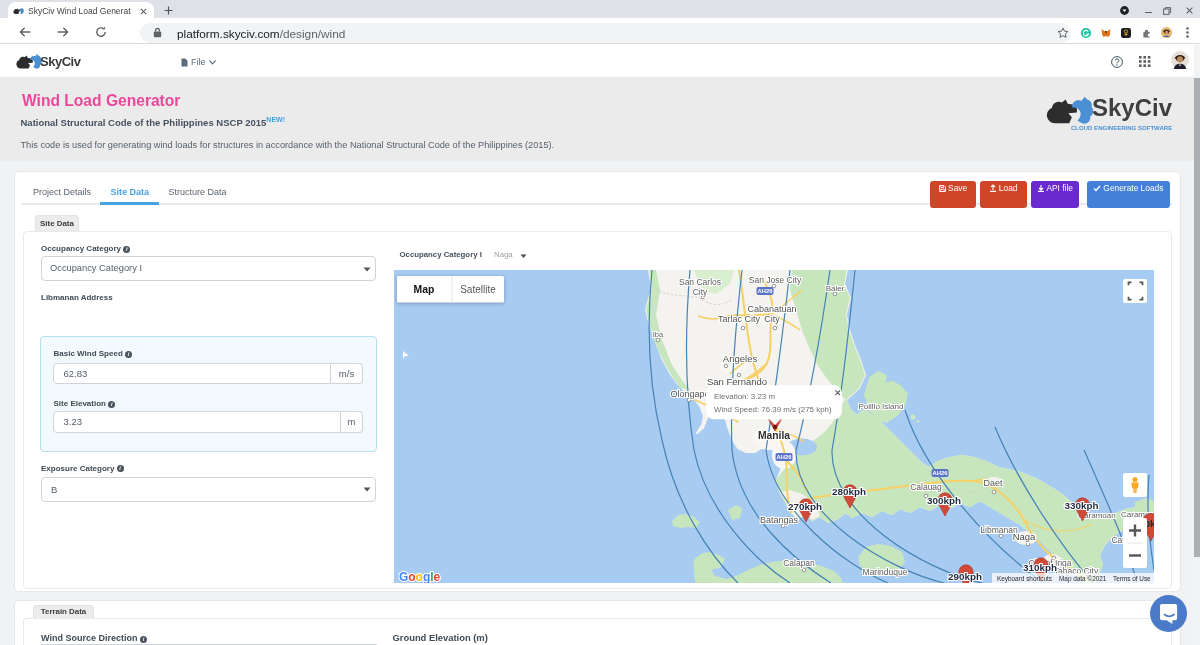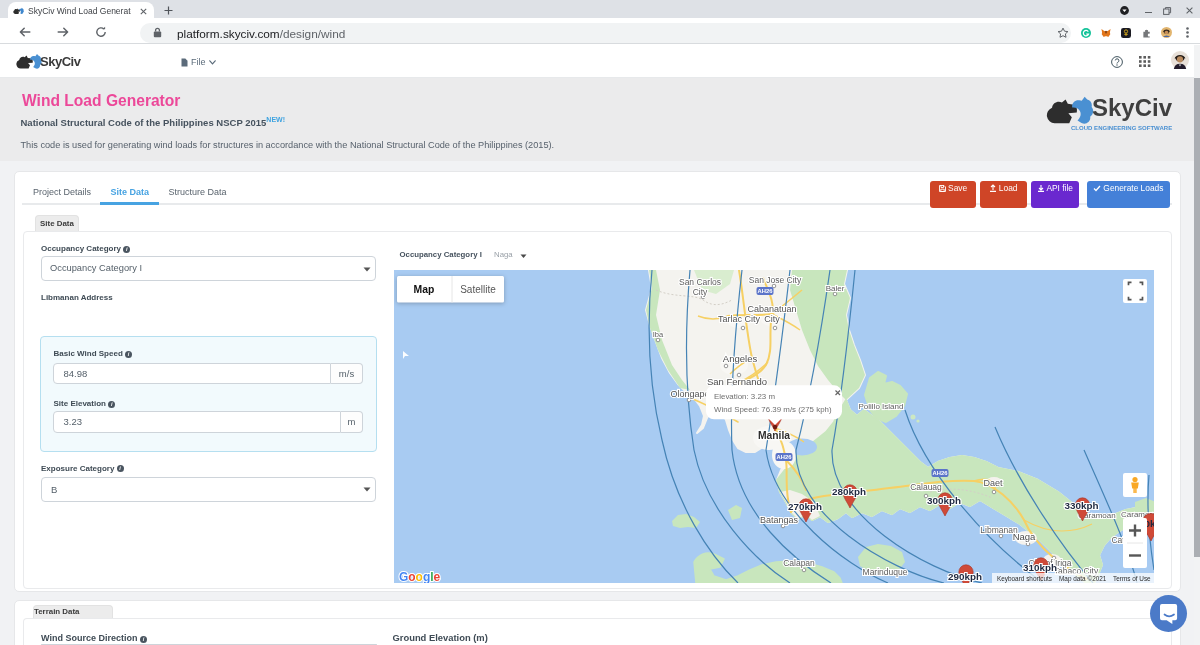--- a/index.html
+++ b/index.html
@@ -166,21 +166,21 @@
 
   <div class="abs lbl" style="left:41px;top:244px;">Occupancy Category <span class="info">i</span></div>
   <div class="abs" style="left:41px;top:256px;width:335px;height:25px;border:1px solid #ced4da;border-radius:4px;background:#fff;font-size:9.3px;color:#55606a;line-height:23px;padding-left:8px;">Occupancy Category I</div>
   <svg class="abs" style="left:363px;top:266.5px;" width="8" height="5" viewBox="0 0 8 5">
       <path d="M0.5,0.5 L4,4.5 L7.5,0.5 Z" fill="#555"></path>
     </svg>
   <div class="abs lbl" style="left:41px;top:292.5px;">Libmanan Address</div>
 
   <div class="abs" style="left:40px;top:336px;width:337px;height:116px;background:#f2fafd;border:1px solid #b5dff0;border-radius:4px;"></div>
   <div class="abs lbl" style="left:53.5px;top:349px;">Basic Wind Speed <span class="info">i</span></div>
-  <div class="abs" style="left:53px;top:362.5px;width:278px;height:21.5px;border:1px solid #ced4da;border-radius:4px 0 0 4px;background:#fff;font-size:9.5px;color:#55606a;line-height:20px;padding-left:9.5px;">84.98</div>
+  <div class="abs" style="left:53px;top:362.5px;width:278px;height:21.5px;border:1px solid #ced4da;border-radius:4px 0 0 4px;background:#fff;font-size:9.5px;color:#55606a;line-height:20px;padding-left:9.5px;">62.83</div>
   <div class="abs" style="left:331px;top:362.5px;width:32px;height:21.5px;border:1px solid #ced4da;border-left:none;border-radius:0 4px 4px 0;background:#fdfdfd;font-size:9.5px;color:#55606a;line-height:20px;text-align:center;">m/s</div>
   <div class="abs lbl" style="left:53.5px;top:399px;">Site Elevation <span class="info">i</span></div>
   <div class="abs" style="left:53px;top:411px;width:288px;height:21.5px;border:1px solid #ced4da;border-radius:4px 0 0 4px;background:#fff;font-size:9.5px;color:#55606a;line-height:20px;padding-left:9.5px;">3.23</div>
   <div class="abs" style="left:341px;top:411px;width:22px;height:21.5px;border:1px solid #ced4da;border-left:none;border-radius:0 4px 4px 0;background:#fdfdfd;font-size:9.5px;color:#55606a;line-height:20px;text-align:center;">m</div>
 
   <div class="abs lbl" style="left:41px;top:463.5px;">Exposure Category <span class="info">i</span></div>
   <div class="abs" style="left:41px;top:476.5px;width:335px;height:25px;border:1px solid #ced4da;border-radius:4px;background:#fff;font-size:9.5px;color:#55606a;line-height:23px;padding-left:9px;">B</div>
   <svg class="abs" style="left:363px;top:487px;" width="8" height="5" viewBox="0 0 8 5">
       <path d="M0.5,0.5 L4,4.5 L7.5,0.5 Z" fill="#555"></path>
     </svg>
@@ -351,21 +351,21 @@
 <rect x="598" y="303" width="162" height="10" fill="#ffffff" opacity="0.75"></rect>
 <text x="603" y="310.5" font-size="6.4" fill="#2b2b2b">Keyboard shortcuts</text>
 <text x="665" y="310.5" font-size="6.4" fill="#2b2b2b">Map data ©2021</text>
 <text x="719" y="310.5" font-size="6.4" fill="#2b2b2b">Terms of Use</text>
 </g>
 </g>
       </svg>
   </div>
 
   <div class="abs" style="left:14px;top:600px;width:1167px;height:60px;background:#fff;border:1px solid #e6e7e9;border-radius:5px;"></div>
-  <div class="abs" style="left:33px;top:605px;width:80px;height:13px;background:#ececec;border:1px solid #e2e2e2;border-bottom:none;border-radius:4px 4px 0 0;font-size:7.9px;font-weight:bold;color:#3b3b3b;text-align:left;line-height:12.5px;">Terrain Data</div>
+  <div class="abs" style="left:33px;top:605px;width:61px;height:13px;background:#ececec;border:1px solid #e2e2e2;border-bottom:none;border-radius:4px 4px 0 0;font-size:7.9px;font-weight:bold;color:#3b3b3b;text-align:center;line-height:12.5px;">Terrain Data</div>
   <div class="abs" style="left:23px;top:618px;width:1148.5px;height:27px;border:1px solid #e9eaec;border-bottom:none;border-radius:4px 4px 0 0;background:#fff;"></div>
   <div class="abs" style="left:41px;top:633px;font-size:9px;font-weight:bold;color:#3f4b55;">Wind Source Direction <span class="info">i</span></div>
   <div class="abs" style="left:392.5px;top:631.5px;font-size:9.4px;font-weight:bold;color:#3f4b55;">Ground Elevation (m)</div>
   <div class="abs" style="left:41px;top:643.5px;width:336px;height:1.5px;background:#ced4da;border-radius:2px;"></div>
 
   <div class="abs" style="left:1194px;top:45px;width:6px;height:600px;background:#f2f3f4;"></div>
   <div class="abs" style="left:1194px;top:78px;width:6px;height:479px;background:#abaeb3;"></div>
 
   <div class="abs" style="left:1150px;top:595px;width:37px;height:37px;border-radius:50%;background:#4b7ac8;"></div>
   <svg class="abs" style="left:1159.5px;top:603.5px;" width="18" height="21" viewBox="0 0 18 21">

